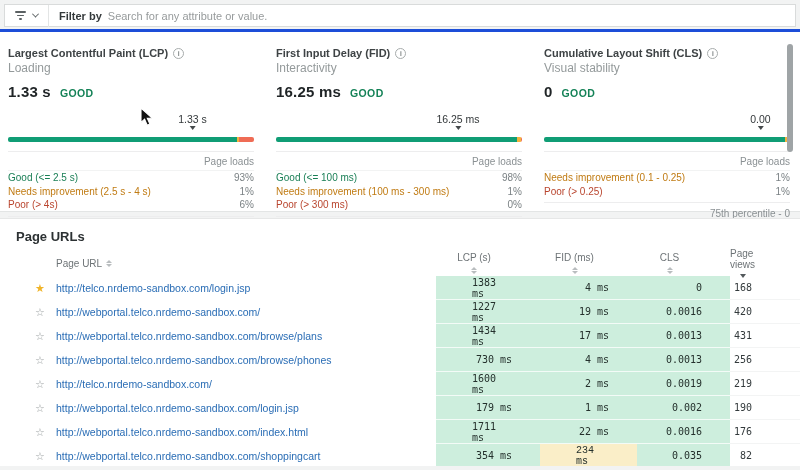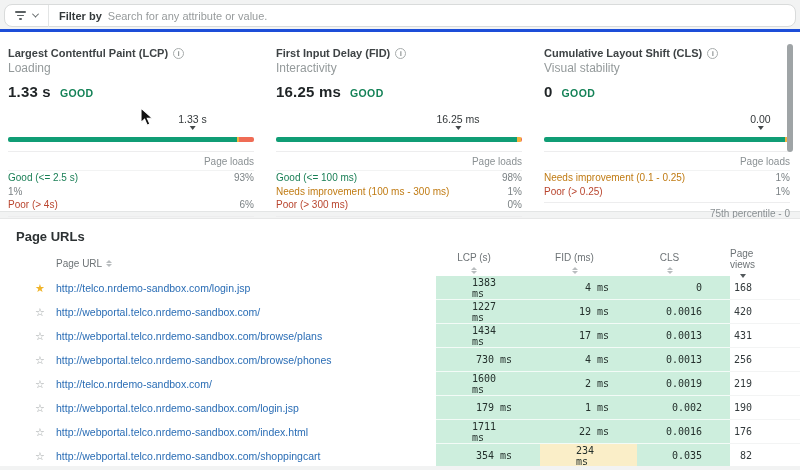--- a/index.html
+++ b/index.html
@@ -7,21 +7,21 @@
   body {
     font-family:"Liberation Sans", sans-serif;
     background:#f2f3f3;
     position:relative;
     overflow:hidden;
     color:#3a3f41;
   }
   
   .filter-bar {
     position:absolute; top:4px; left:4px; width:792px; height:23px;
-    background:#fff; border:1px solid #d9dbdb; border-radius:8px;
+    background:#fff; border:1px solid #d9dbdb; border-radius:0;
     display:flex; align-items:center;
   }
   .filter-left { display:flex; align-items:center; gap:7px; padding:0 10px; height:100%; cursor:pointer; }
   .funnel { display:flex; flex-direction:column; align-items:center; gap:2px; }
   .funnel i { display:block; height:1.5px; background:#5b6163; border-radius:1px; }
   .funnel i:nth-child(1){ width:11px; } .funnel i:nth-child(2){ width:7px; } .funnel i:nth-child(3){ width:3px; }
   .chev { width:5px; height:5px; border-right:1.4px solid #5b6163; border-bottom:1.4px solid #5b6163;
           transform:rotate(45deg) translate(-1px,-1px); }
   .filter-divider { width:1px; height:22px; background:#e3e5e5; }
   .filter-label { font-size:11px; font-weight:bold; color:#33383a; margin-left:10px; }
@@ -72,21 +72,21 @@
   .sort .up { border-bottom:3.5px solid #b9bdbf; } .sort .down { border-top:3.5px solid #b9bdbf; }
   .tri-desc { width:0; height:0; border-left:3.5px solid transparent; border-right:3.5px solid transparent;
               border-top:4.5px solid #53595c; }
   .trow { height:24px; align-items:center; cursor:pointer; }
   .trow > div { height:100%; display:flex; align-items:center; }
   .star { justify-content:center; font-size:11px; color:#a2a7a8; cursor:pointer; }
   .star.on { color:#f0b429; }
   .urlcell a { font-size:10.5px; color:#2a6db5; text-decoration:none; white-space:nowrap; }
   .num { font-family:"DejaVu Sans Mono", monospace; font-size:10px; color:#24302c; justify-content:flex-end; }
   .mint { background:#cdeedd; border-bottom:1px solid rgba(255,255,255,.75); padding-right:28px;padding-left:36px; }
-  .mint.warn { background:#faeec8; }
+  .mint.warn { background:#faeec8;font-family:Liberation Mono, monospace; }
   .views { padding-right:48px; color:#333a3c; border-bottom:1px solid #f3f4f4; }
   
   .cursor { position:absolute; left:140px; top:107px; z-index:50; pointer-events:none; }
 </style>
 </head>
 <body>
 
 <div class="filter-bar">
   <div class="filter-left">
     <span class="funnel">
@@ -124,20 +124,21 @@
         <div class="seg-poor" style="flex-grow: 6;"></div>
       </div>
     </div>
     <div class="card-meta">
       <div class="pageloads">Page loads</div>
       <div class="dist-row">
           <span class="lbl good">Good (&lt;= 2.5 s)</span>
           <span class="pct">93%</span>
         </div>
       <div class="dist-row">
+          <span class="lbl needs">Needs improvement (2.5 s - 4 s)</span>
           <span class="pct">1%</span>
         </div>
       <div class="dist-row">
           <span class="lbl poor">Poor (&gt; 4s)</span>
           <span class="pct">6%</span>
         </div>
       <div class="pctile">75th percentile - 1.33 s</div>
     </div>
   </div>
 

